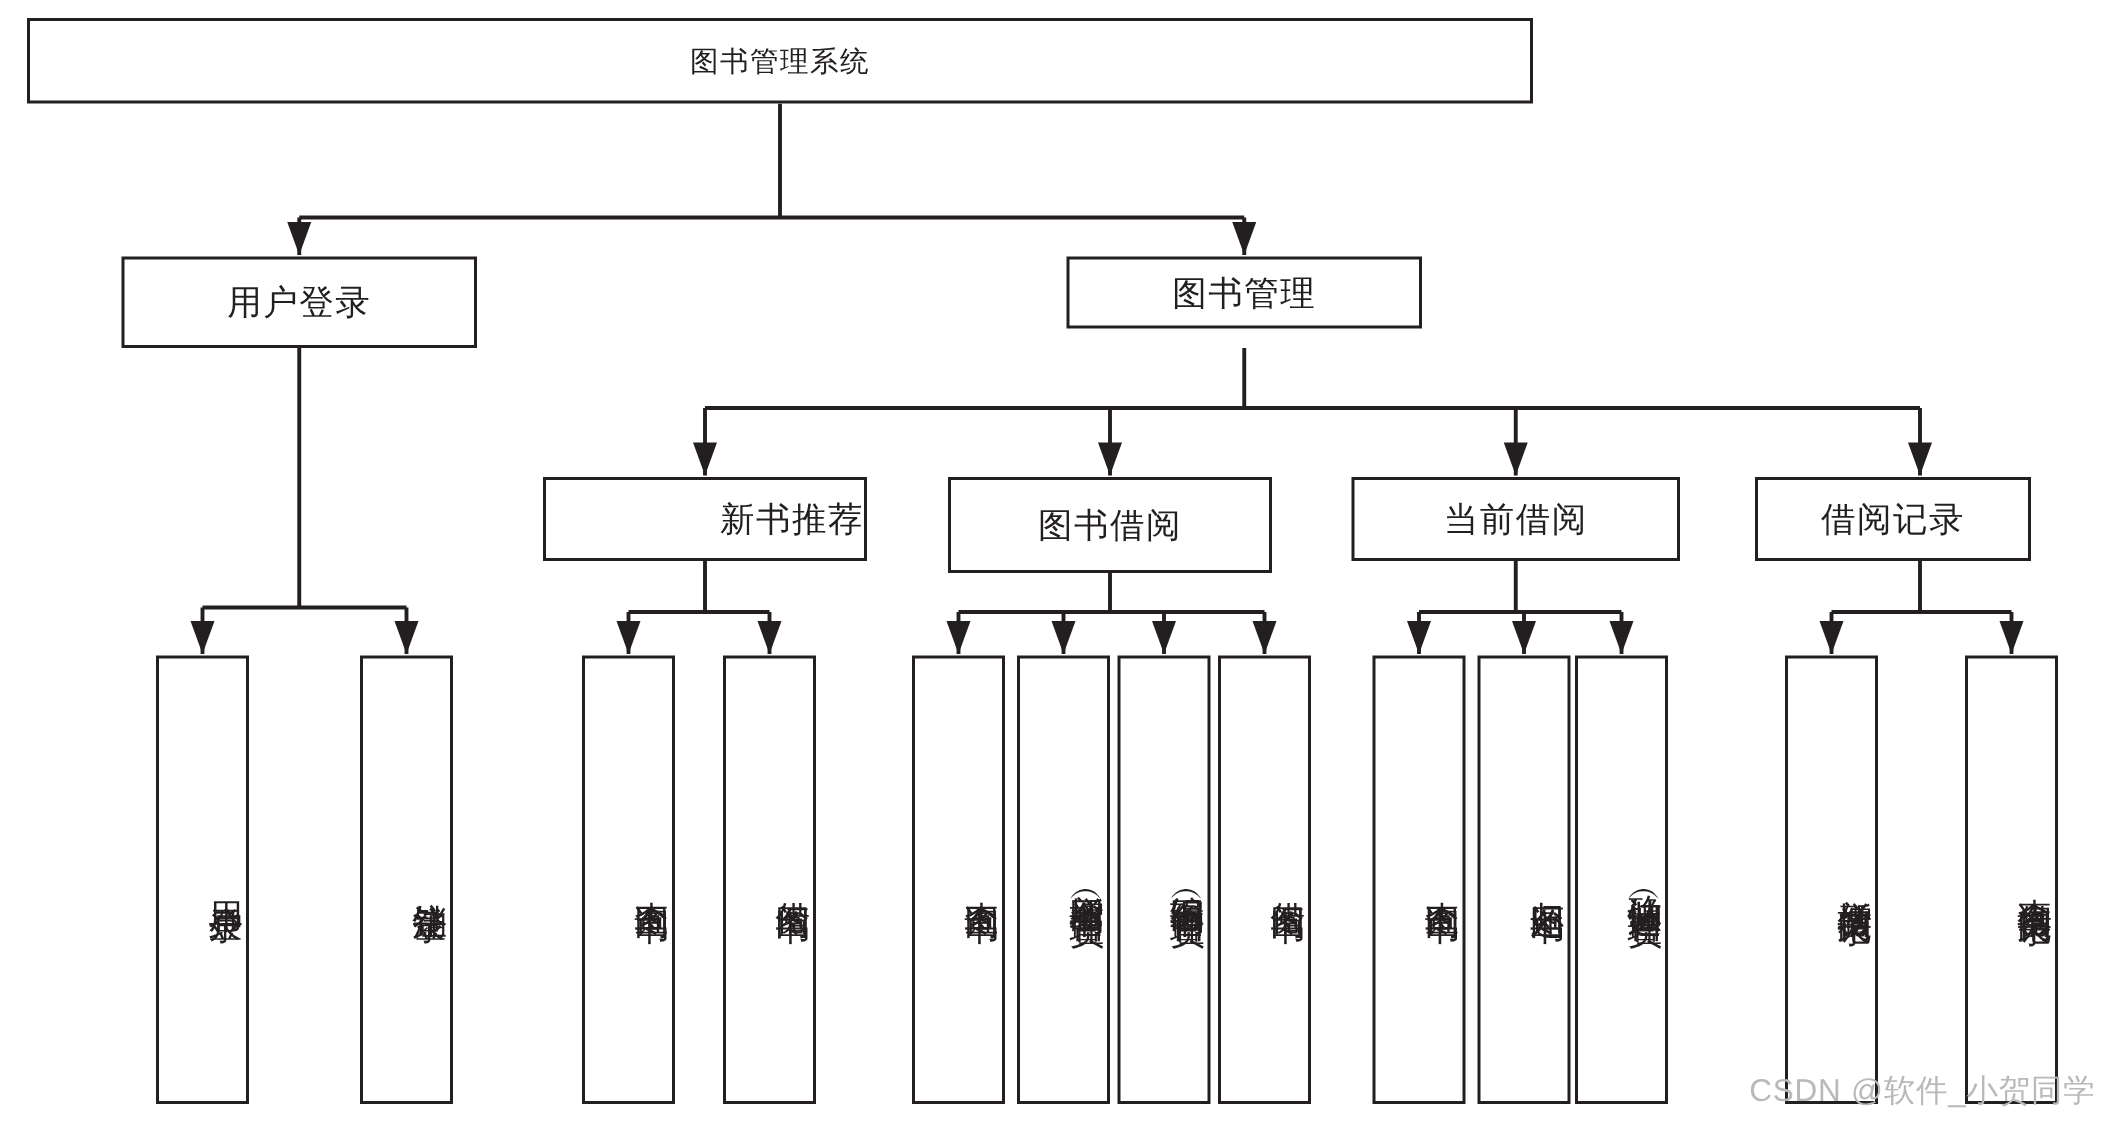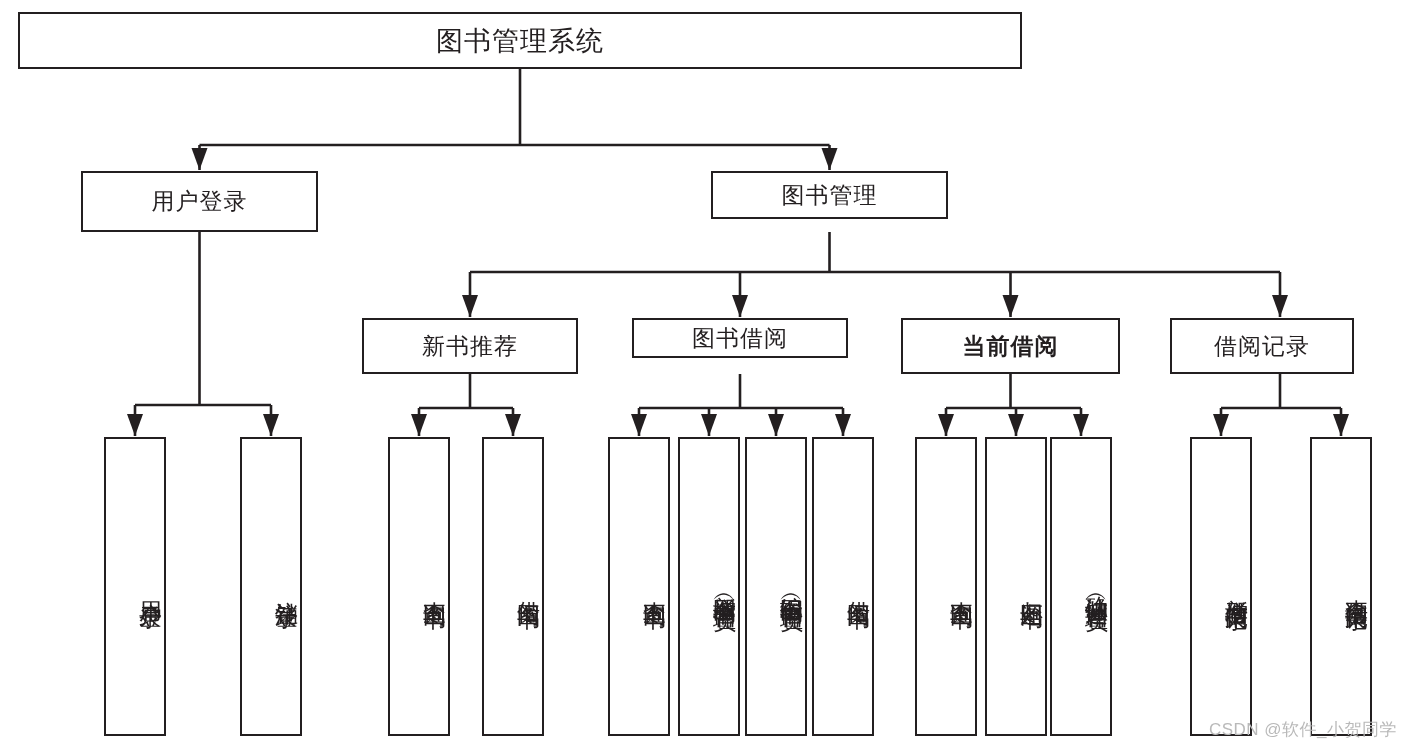--- a/index.html
+++ b/index.html
@@ -47,27 +47,27 @@
     align-items: flex-start;
     justify-content: center;
   }
   .node.vert .vtext {
     writing-mode: vertical-rl;
     text-orientation: upright;
     white-space: nowrap;
     display: block;
   }
   .node.root {
-    font-size: 27px;
+    font-size: 19px;
   }
   #watermark {
     position: absolute;
     right: 8px;
     bottom: 6px;
-    font-size: 17px;
+    font-size: 21px;
     color: #b9b9b9;
     letter-spacing: 0.5px;
     white-space: nowrap;
   }
 </style>
 </head>
 <body>
 
 <div id="canvas">
 
@@ -129,27 +129,27 @@
   <div id="nodes-layer">
       <div class="node horiz root" style="left: 18px; top: 12px; width: 1004px; height: 57px;">
         <span>图书管理系统</span>
       </div>
       <div class="node horiz" style="left: 81px; top: 171px; width: 237px; height: 61px;">
         <span>用户登录</span>
       </div>
       <div class="node horiz" style="left: 711px; top: 171px; width: 237px; height: 48px;">
         <span>图书管理</span>
       </div>
-      <div class="node horiz" style="left: 362px; top: 318px; width: 216px; height: 56px;">
+      <div class="node horiz" style="left: 362px; top: 318px; width: 216px; height: 56px; justify-content: flex-end;">
         <span>新书推荐</span>
       </div>
-      <div class="node horiz" style="left: 632px; top: 318px; width: 216px; height: 40px;">
+      <div class="node horiz" style="left: 632px; top: 318px; width: 216px; height: 64px;">
         <span>图书借阅</span>
       </div>
-      <div class="node horiz" style="left: 901px; top: 318px; width: 219px; height: 56px; font-weight: bold;">
+      <div class="node horiz" style="left: 901px; top: 318px; width: 219px; height: 56px;">
         <span>当前借阅</span>
       </div>
       <div class="node horiz" style="left: 1170px; top: 318px; width: 184px; height: 56px;">
         <span>借阅记录</span>
       </div>
       <div class="node vert" style="left: 104px; top: 437px; width: 62px; height: 299px;">
         <span class="vtext">用户登录</span>
       </div>
       <div class="node vert" style="left: 240px; top: 437px; width: 62px; height: 299px;">
         <span class="vtext">注销登录</span>

